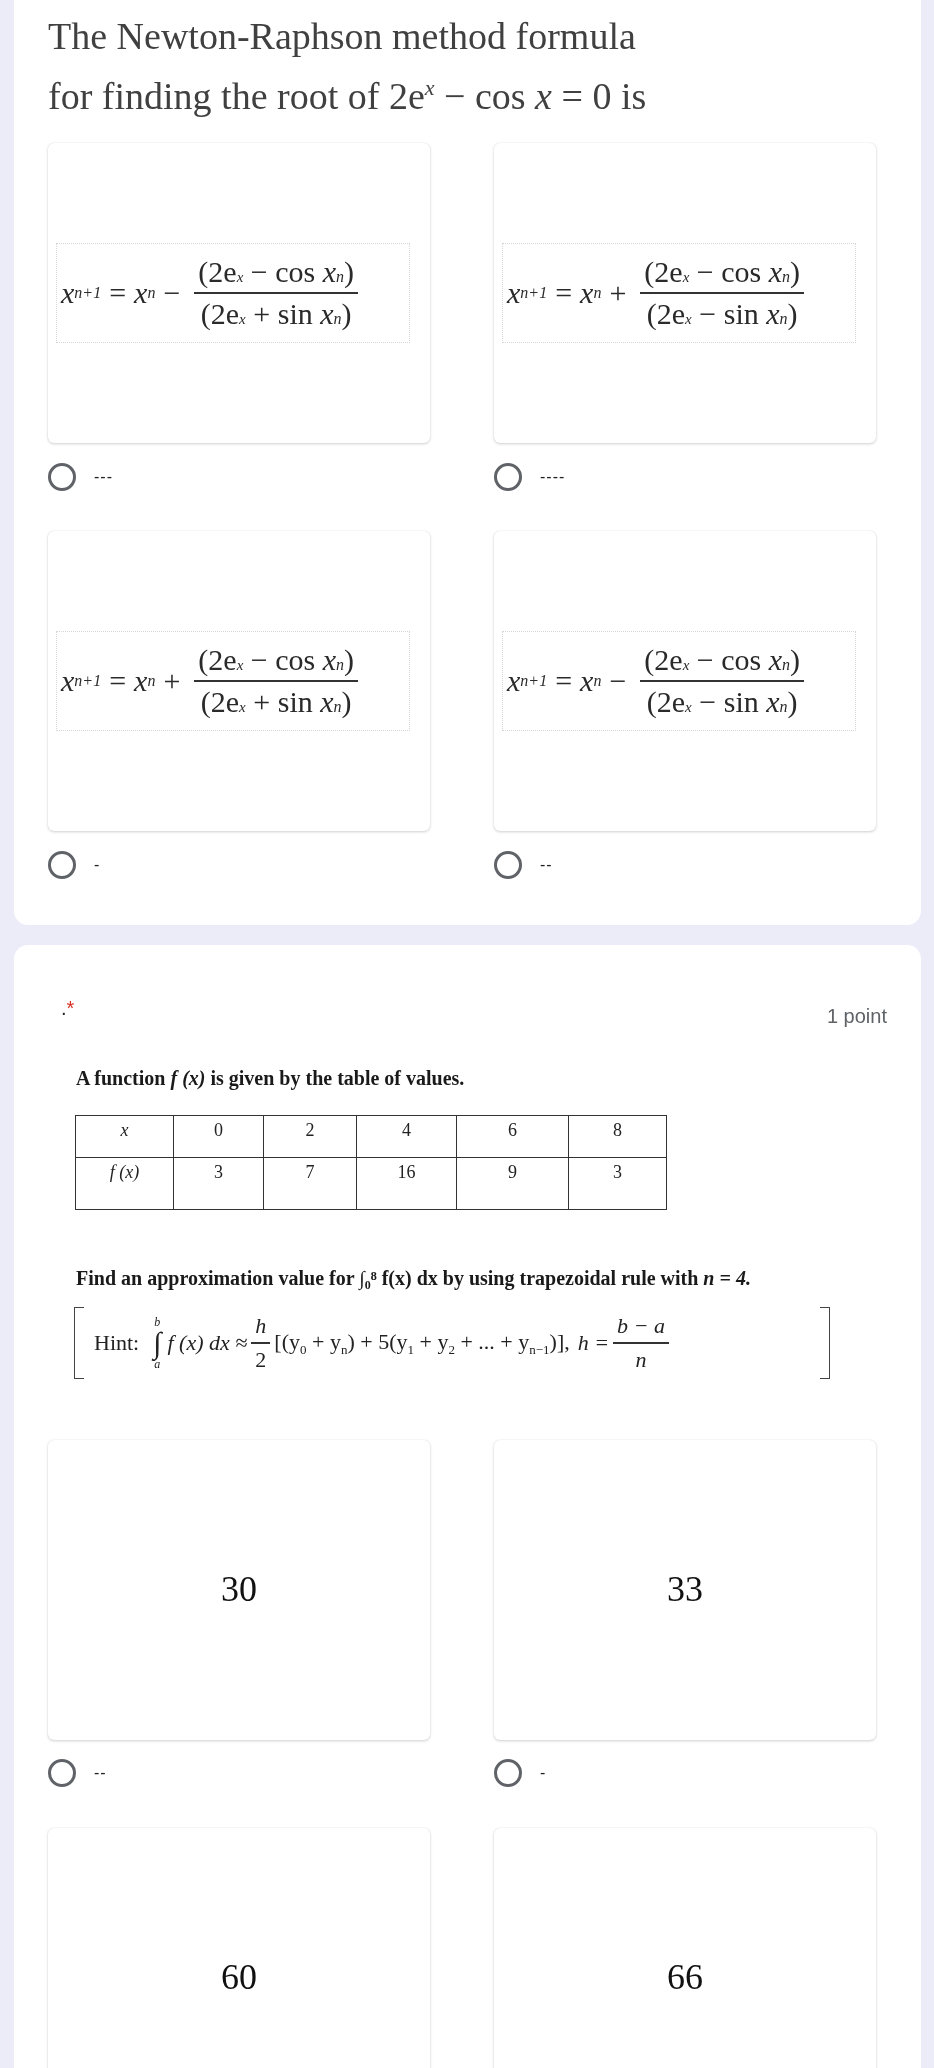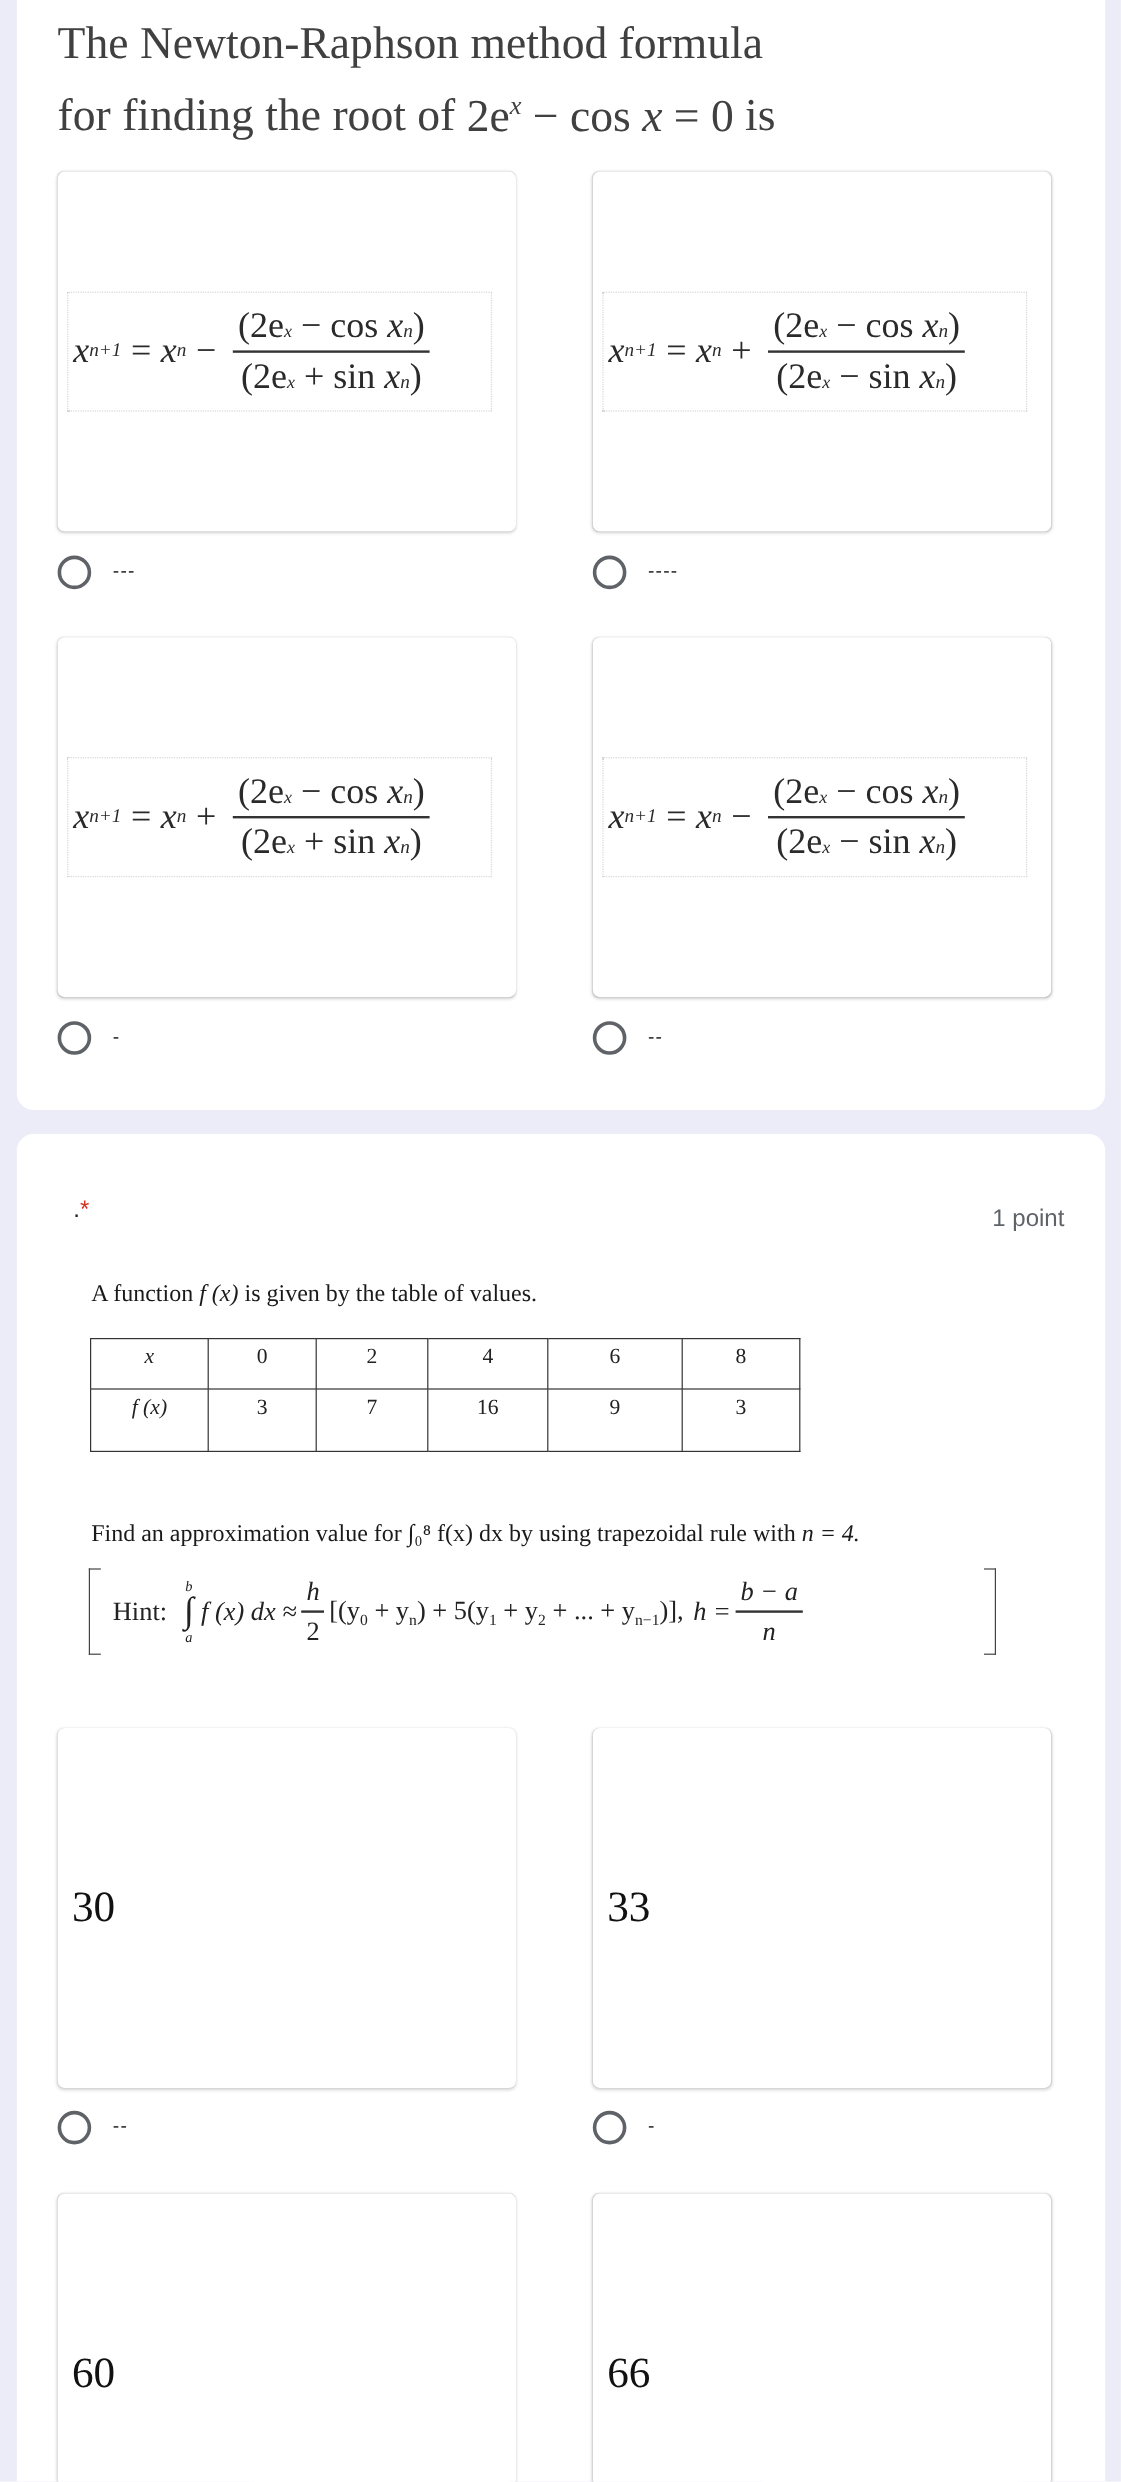--- a/index.html
+++ b/index.html
@@ -30,30 +30,30 @@
              font-family: "Liberation Serif", serif; color: #2a2a2a; font-size: 30px; white-space: nowrap; }
   .formula .lhs { display: flex; align-items: center; padding-left: 4px; }
   .formula i { font-style: italic; }
   .formula sub { font-size: 16px; font-style: italic; vertical-align: -8px; }
   .formula .op { margin: 0 8px; }
   .frac { display: inline-flex; flex-direction: column; align-items: center; margin-left: 6px; }
   .frac .num, .frac .den { padding: 0 4px; display: flex; align-items: baseline; }
   .frac .bar { align-self: stretch; height: 2px; background: #333; margin: 3px 0; }
   .frac sup { font-size: 15px; font-style: italic; vertical-align: 12px; }
 
-  .number-opt { position: absolute; left: 12px; right: 0; top: 128px; text-align: left;
+  .number-opt { position: absolute; left: 0; right: 0; top: 128px; text-align: center;
                 font-family: "Liberation Serif", serif; font-size: 36px; color: #111; }
 
   .req { position: absolute; left: 47px; top: 52px; font-size: 20px; }
   .req .dot { color: #202124; }
   .req .star { color: #d93025; }
   .points { position: absolute; right: 34px; top: 60px; font-size: 20px; color: #5f6368; }
 
   .serif { font-family: "Liberation Serif", serif; color: #1a1a1a; }
-  .q-text { position: absolute; left: 62px; font-size: 20px; }
+  .q-text { position: absolute; left: 62px; font-size: 20px; font-weight: bold; }
   .q-text i { font-style: italic; }
 
   table.fx { position: absolute; left: 61px; top: 170px; border-collapse: collapse;
              font-family: "Liberation Serif", serif; font-size: 18px; color: #222; }
   table.fx td { border: 1.5px solid #333; text-align: center; vertical-align: top; padding-top: 4px; }
   table.fx tr.r1 td { height: 42px; }
   table.fx tr.r2 td { height: 52px; }
 
   .hint { position: absolute; left: 60px; top: 362px; height: 72px; width: 756px;
           display: flex; align-items: center; font-family: "Liberation Serif", serif; font-size: 22px; color: #222; }

